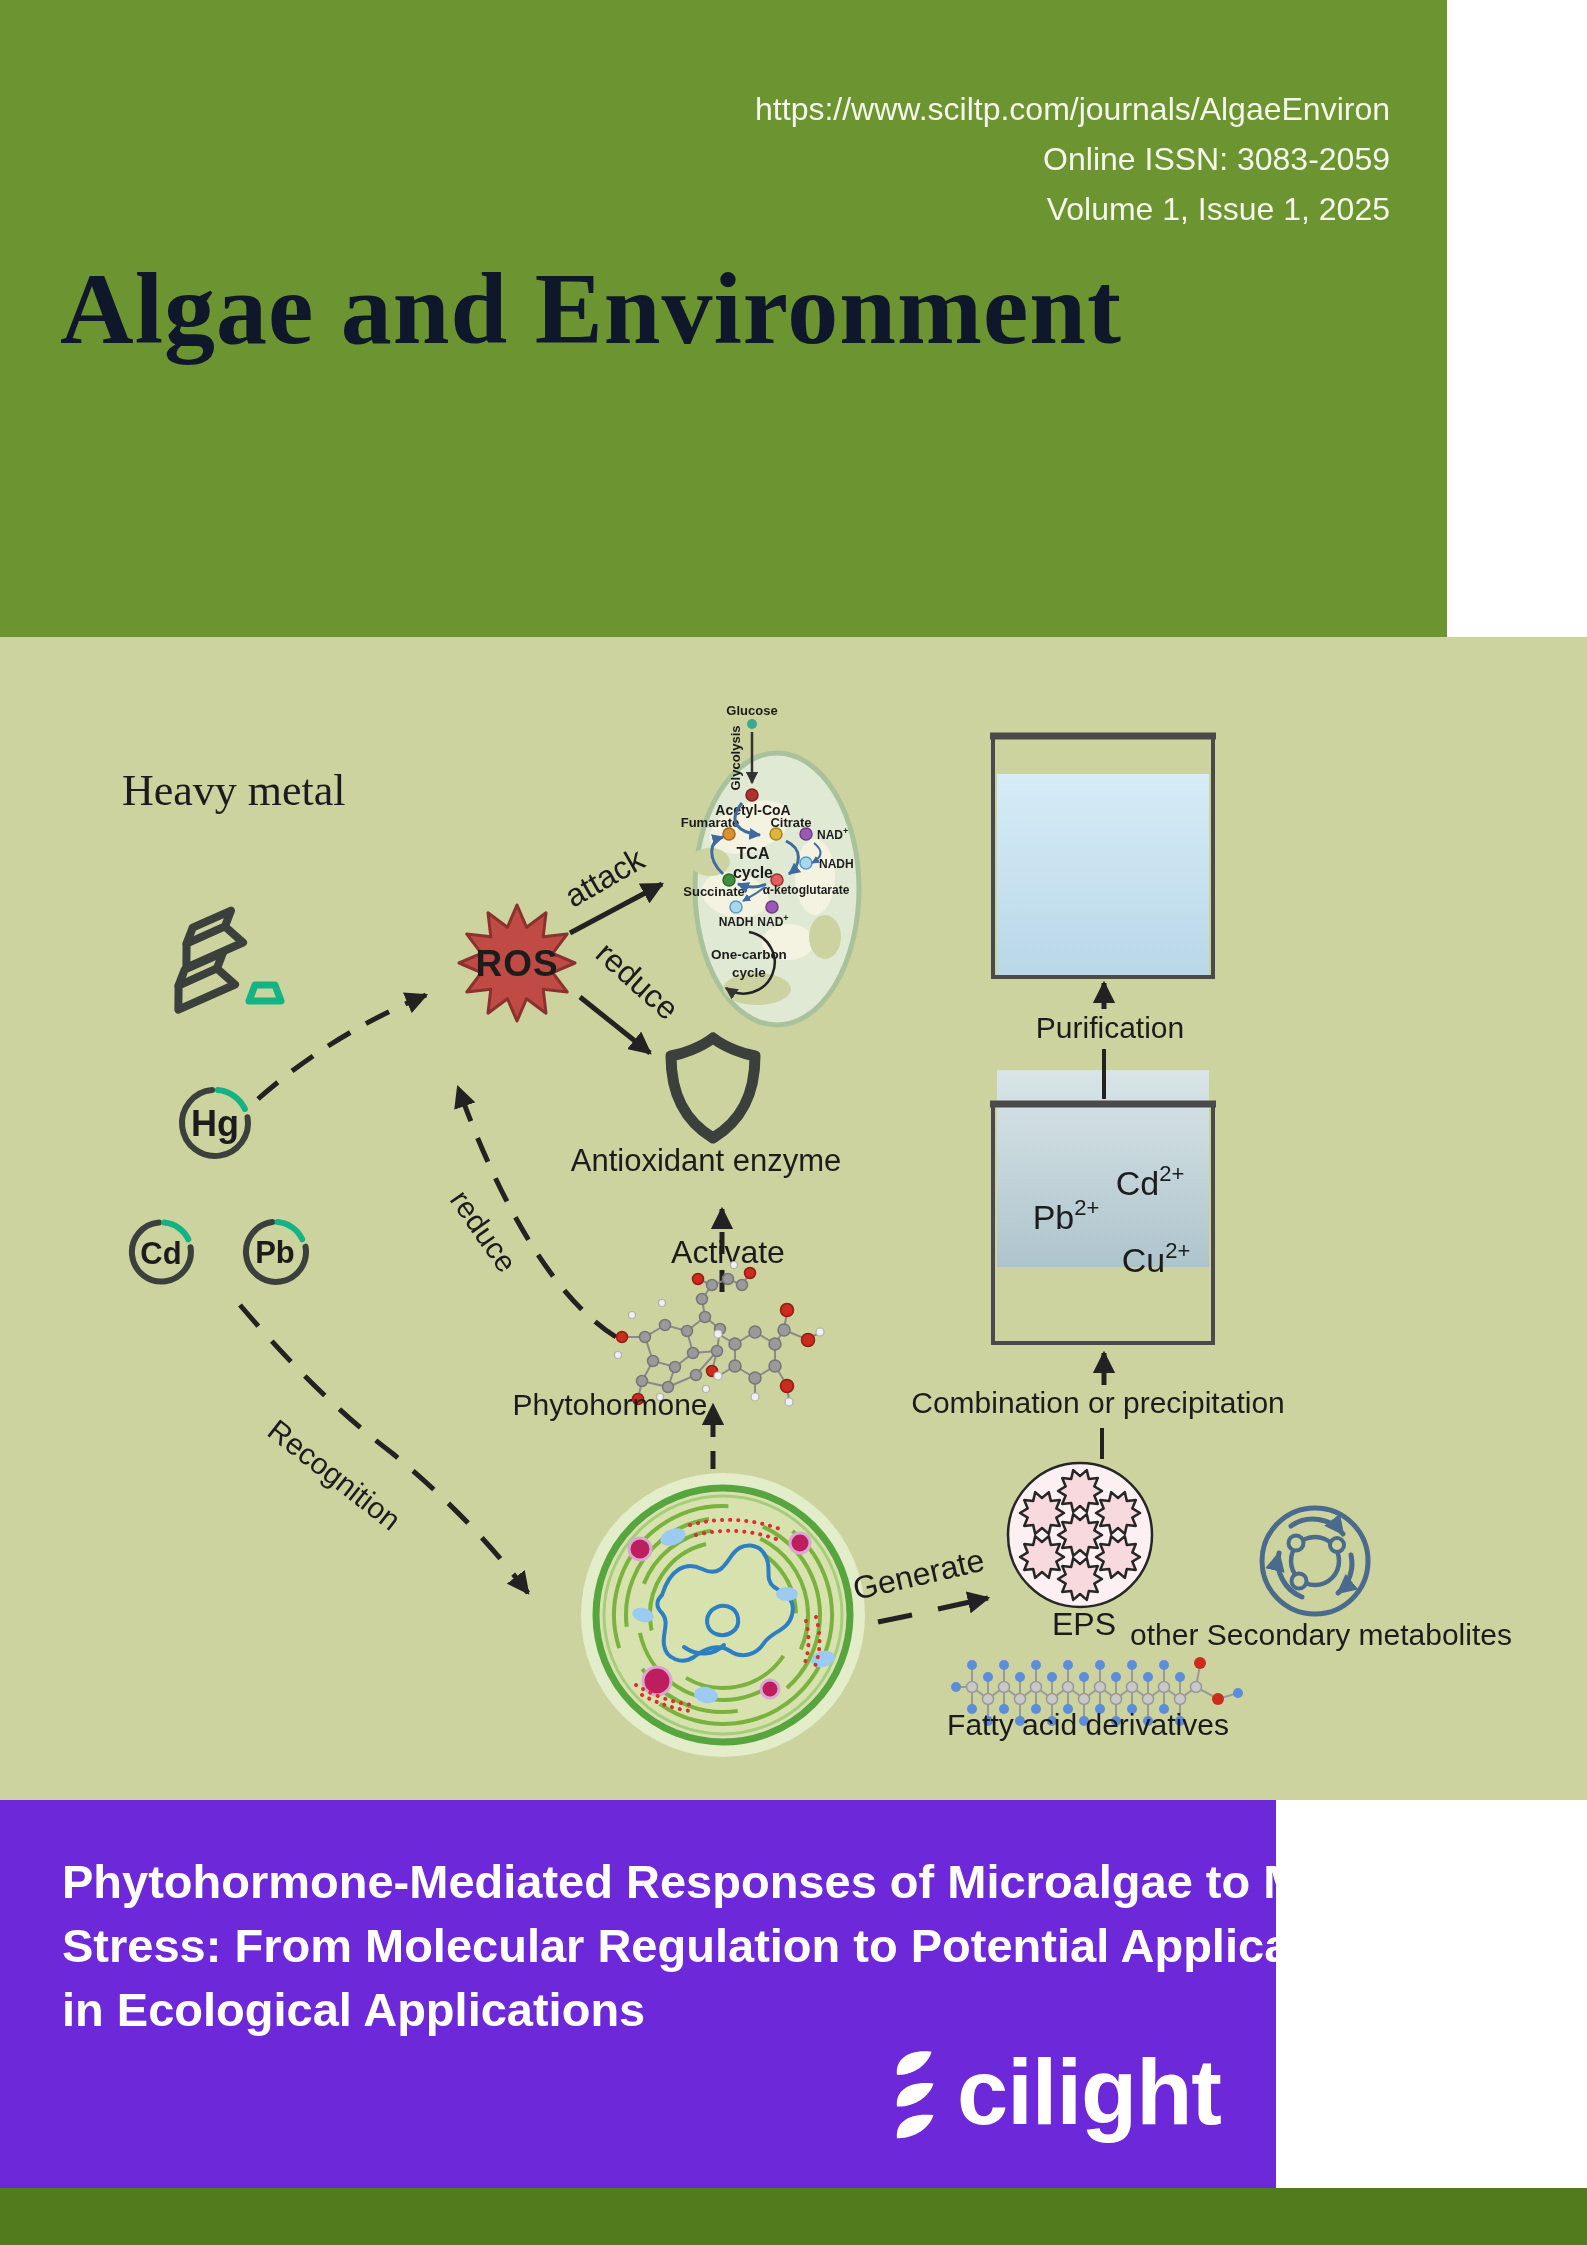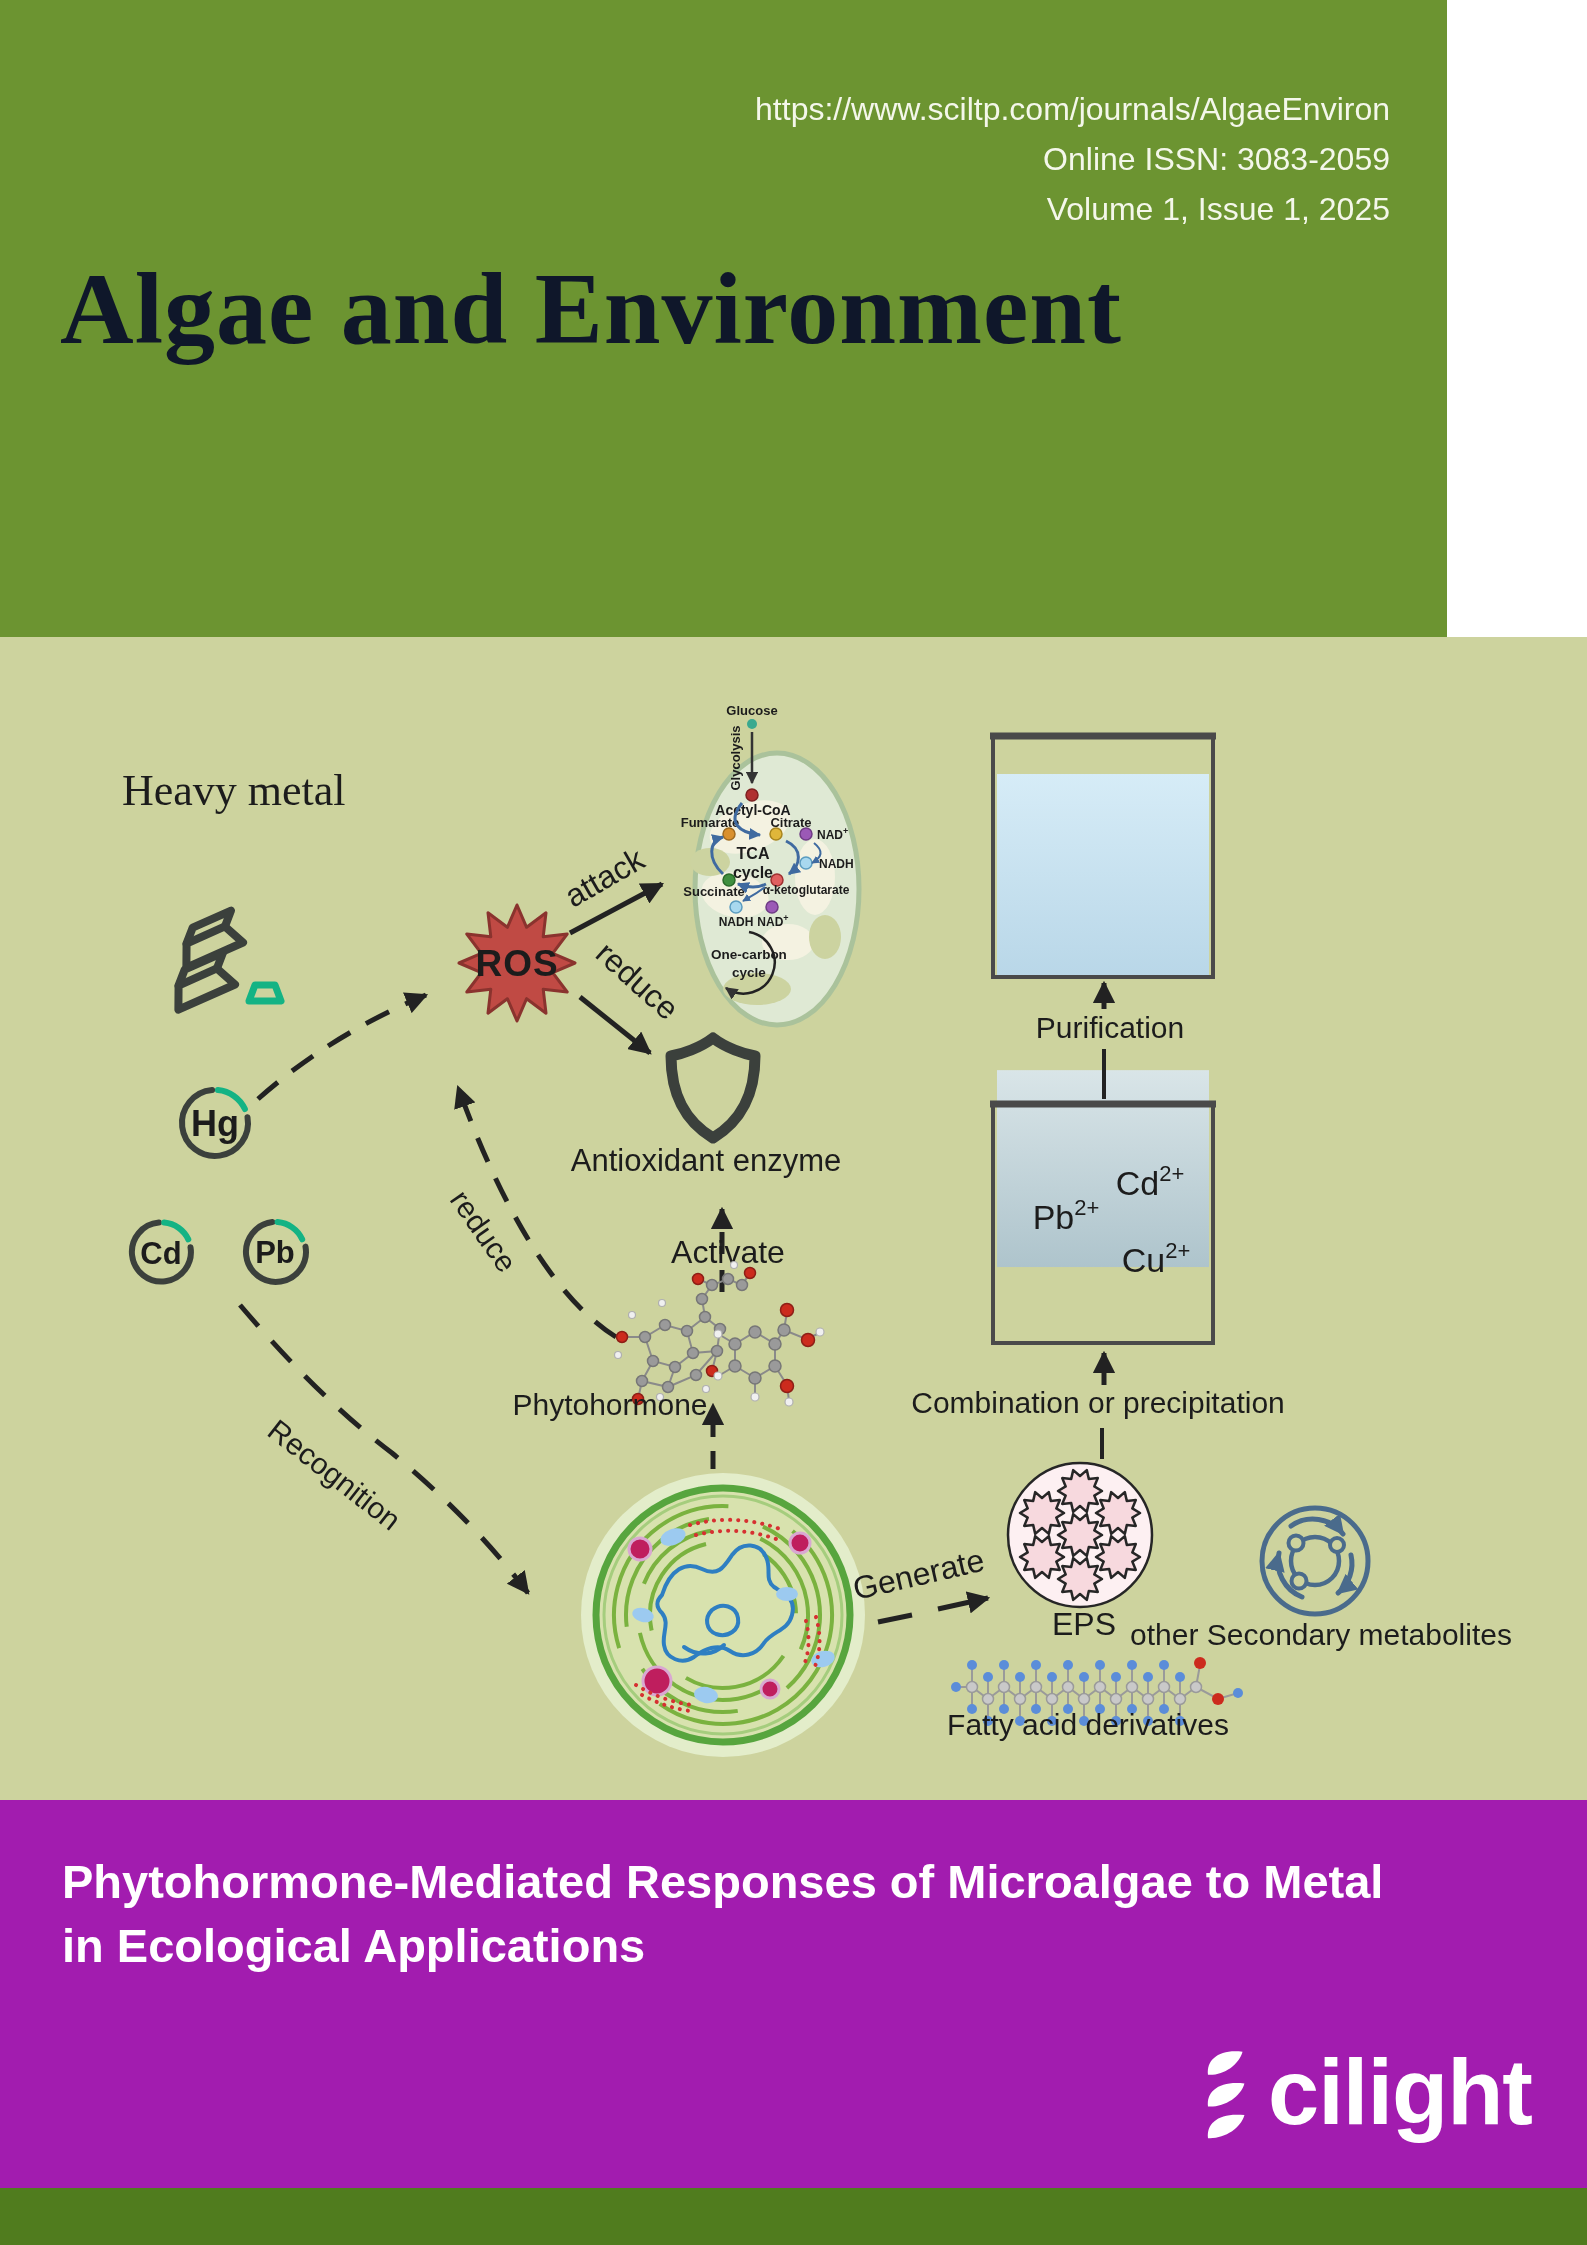--- a/index.html
+++ b/index.html
@@ -2,21 +2,21 @@
 <html><head>
 <meta charset="utf-8">
 <style>
   html,body{margin:0;padding:0;background:#ffffff;}
   .page{position:relative;width:1587px;height:2245px;overflow:hidden;font-family:"Liberation Sans",sans-serif;}
   .hdr{position:absolute;left:0;top:0;width:1447px;height:637px;background:#6c9431;}
   .hdr-meta{position:absolute;top:84px;right:57px;text-align:right;color:#f4f7ea;font-size:32px;line-height:50px;}
   .journal-title{position:absolute;left:60px;top:253px;color:#0f172a;font-family:"Liberation Serif",serif;font-weight:700;font-size:102px;letter-spacing:1px;line-height:1.1;}
   .mid{position:absolute;left:0;top:637px;width:1587px;height:1163px;background:#cdd39e;}
   .mid svg{position:absolute;left:0;top:0;}
-  .ftr{position:absolute;left:0;top:1800px;width:1587px;height:445px;background:#a21caf;}
+  .ftr{position:absolute;left:0;top:1800px;width:1276px;height:445px;background:#6d28d9;}
   .ftr-strip{position:absolute;left:0;top:388px;width:1587px;height:57px;background:#507c1e;}
   .article-title{position:absolute;left:62px;top:50px;width:1490px;color:#ffffff;font-weight:700;font-size:47px;line-height:64px;}
   .logo{position:absolute;right:55px;top:246px;display:flex;gap:8px;}
   .logo-text{color:#ffffff;font-weight:700;font-size:92px;line-height:1;letter-spacing:-1px;}
   text{font-family:"Liberation Sans",sans-serif;fill:#1c1c1c;}
   .serif{font-family:"Liberation Serif",serif;}
   .b{font-weight:700;}
 </style>
 </head>
 <body>
@@ -376,20 +376,21 @@
       <circle cx="1200" cy="1026" r="6" fill="#cc2b1d"></circle>
       <circle cx="1218" cy="1062" r="6" fill="#cc2b1d"></circle>
     </g>
     <text x="1088" y="1098" font-size="30" text-anchor="middle">Fatty acid derivatives</text>
   </svg>
   </div>
 
   <div class="ftr">
     <div class="article-title">
       <div>Phytohormone-Mediated Responses of Microalgae to Metal</div>
+      <div>Stress: From Molecular Regulation to Potential Applications</div>
       <div>in Ecological Applications</div>
     </div>
     <div class="logo">
       <svg width="58" height="96" viewBox="0 0 60 100">
         <g fill="#ffffff">
           <path d="M 6,30 C 4,14 18,3 42,6 C 38,20 22,31 6,30 Z"></path>
           <path d="M 6,63 C 4,47 18,36 44,39 C 40,53 23,64 6,63 Z"></path>
           <path d="M 6,96 C 4,80 18,69 44,72 C 40,86 23,97 6,96 Z"></path>
         </g>
       </svg>

